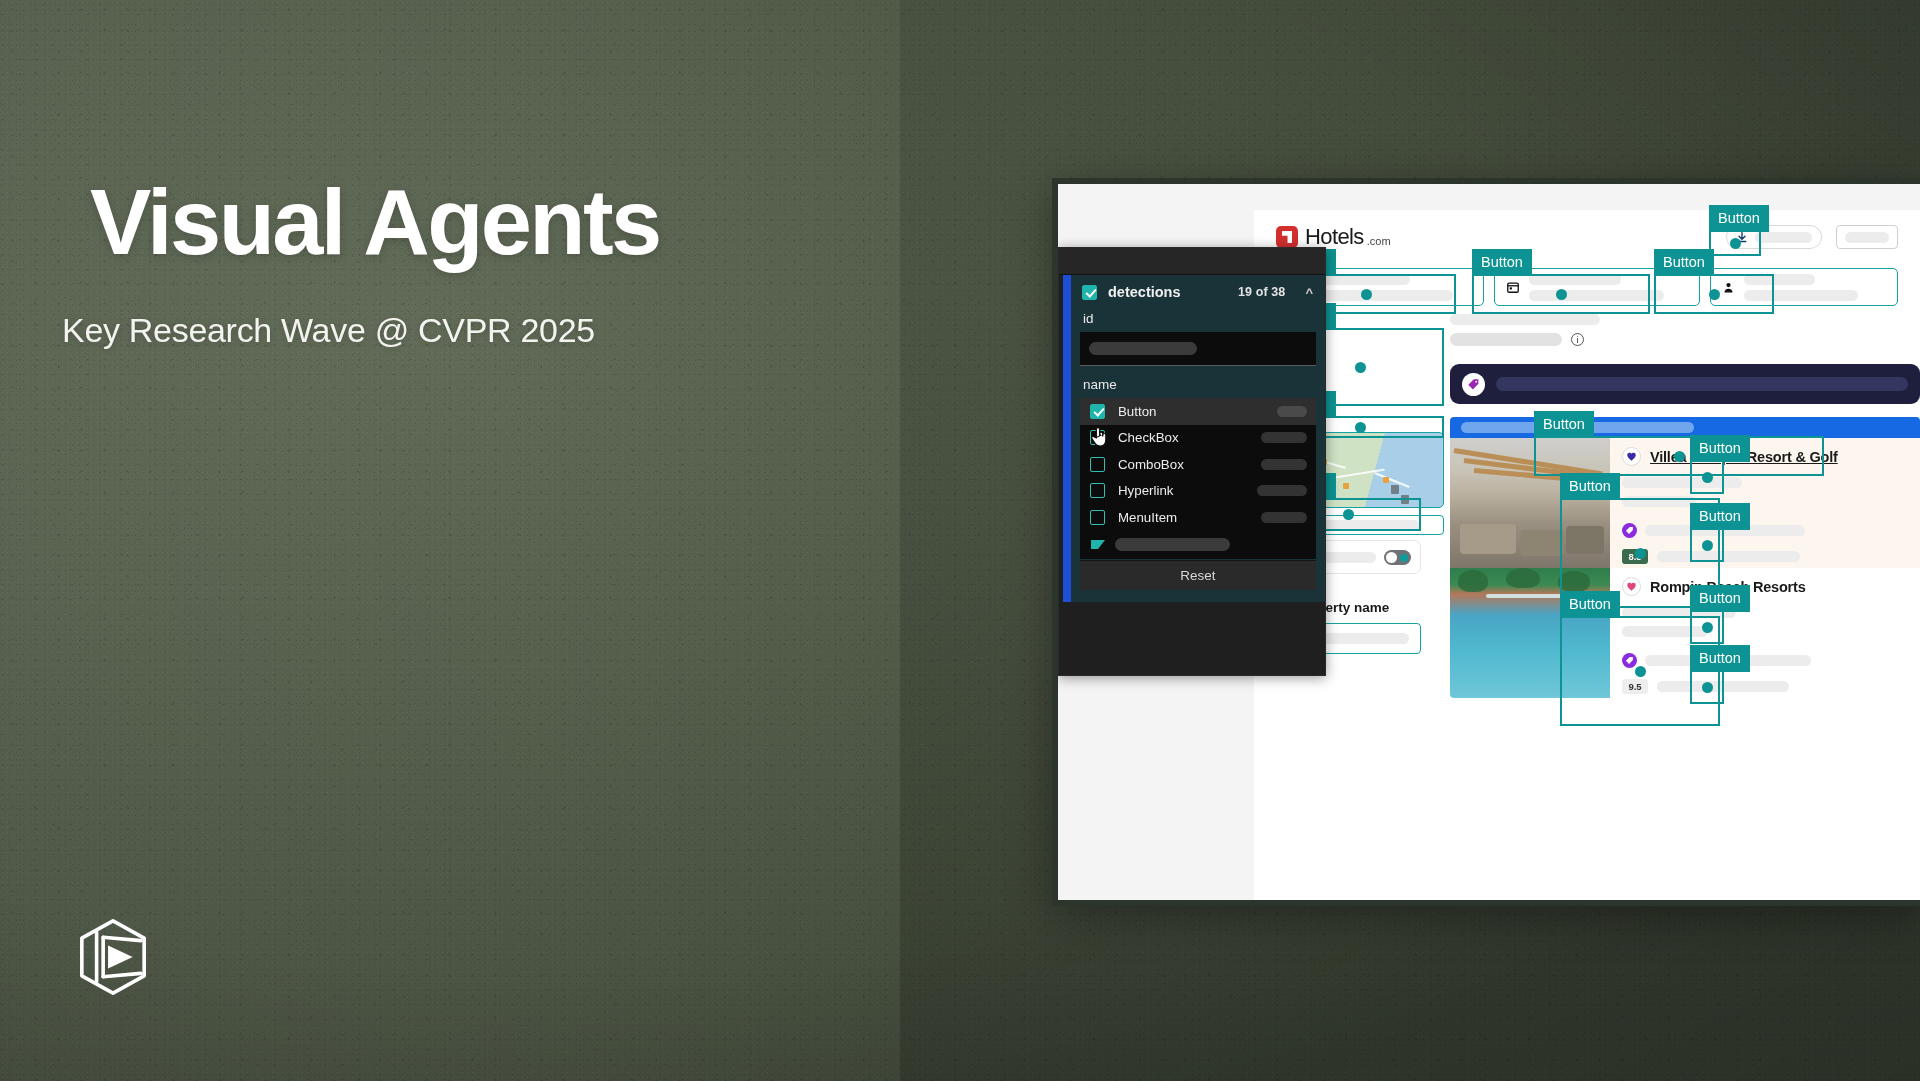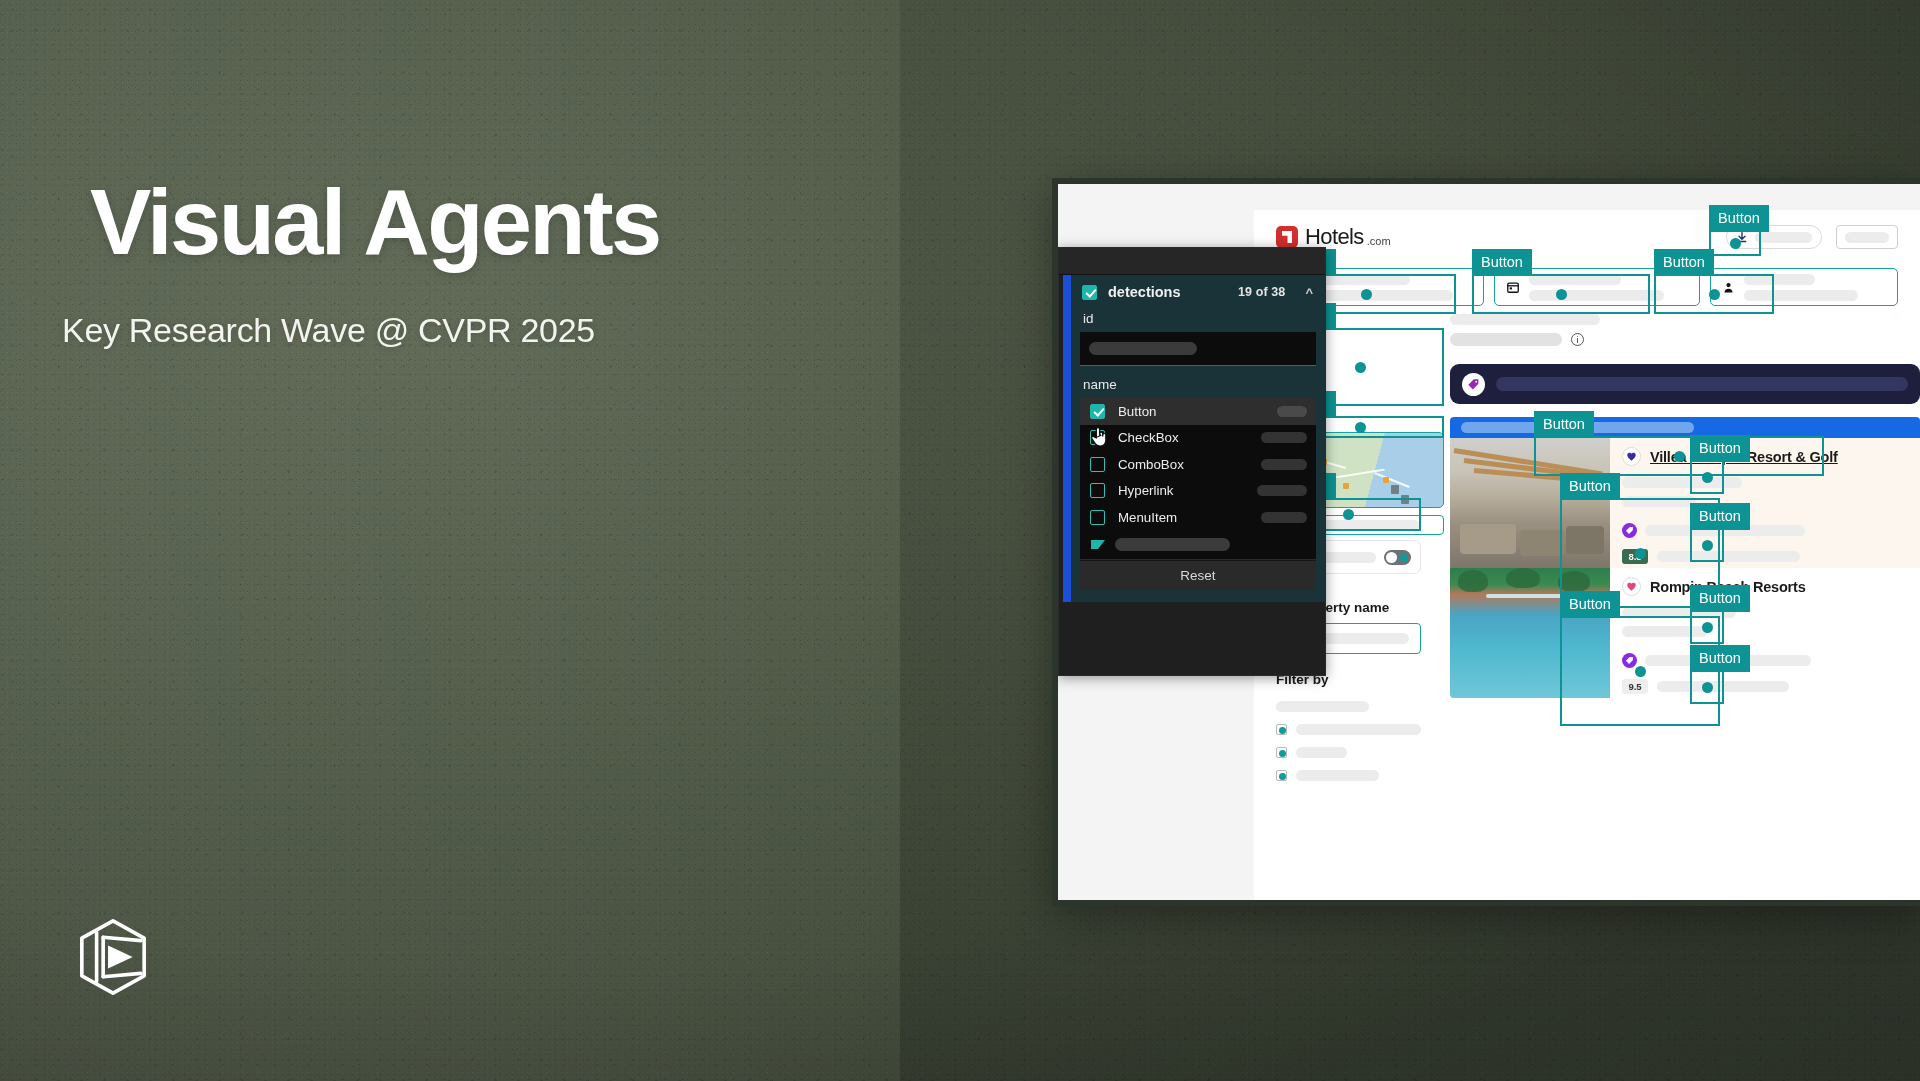--- a/index.html
+++ b/index.html
@@ -351,36 +351,20 @@
       <div class="sec-h">by property name</div>
       <div class="inp">
         <svg width="12" height="12" viewBox="0 0 16 16">
           <circle cx="7" cy="7" r="4.4" fill="none" stroke="#111" stroke-width="1.6"></circle>
           <path d="M10.4 10.4L14 14" stroke="#111" stroke-width="1.7" stroke-linecap="round"></path>
         </svg>
         <div class="skel" style="flex:1;"></div>
       </div>
     </div>
 
-    <div class="filter-by">
-      <div class="sec-h">Filter by</div>
-      <div class="skel" style="width:58%;margin-top:14px;"></div>
-      <div class="fb-row">
-        <div class="fb-cb"></div>
-        <div class="skel" style="width:78%;"></div>
-      </div>
-      <div class="fb-row">
-        <div class="fb-cb"></div>
-        <div class="skel" style="width:32%;"></div>
-      </div>
-      <div class="fb-row">
-        <div class="fb-cb"></div>
-        <div class="skel" style="width:52%;"></div>
-      </div>
-    </div>
 
     <div class="right-col">
       <div class="skel" style="width:32%;"></div>
       <div style="display:flex;align-items:center;gap:9px;margin-top:8px;">
         <div class="skel-d" style="width:112px;height:13px;"></div>
         <div class="info-ico">i</div>
       </div>
 
       <div class="promo">
         <div class="promo-tag">

